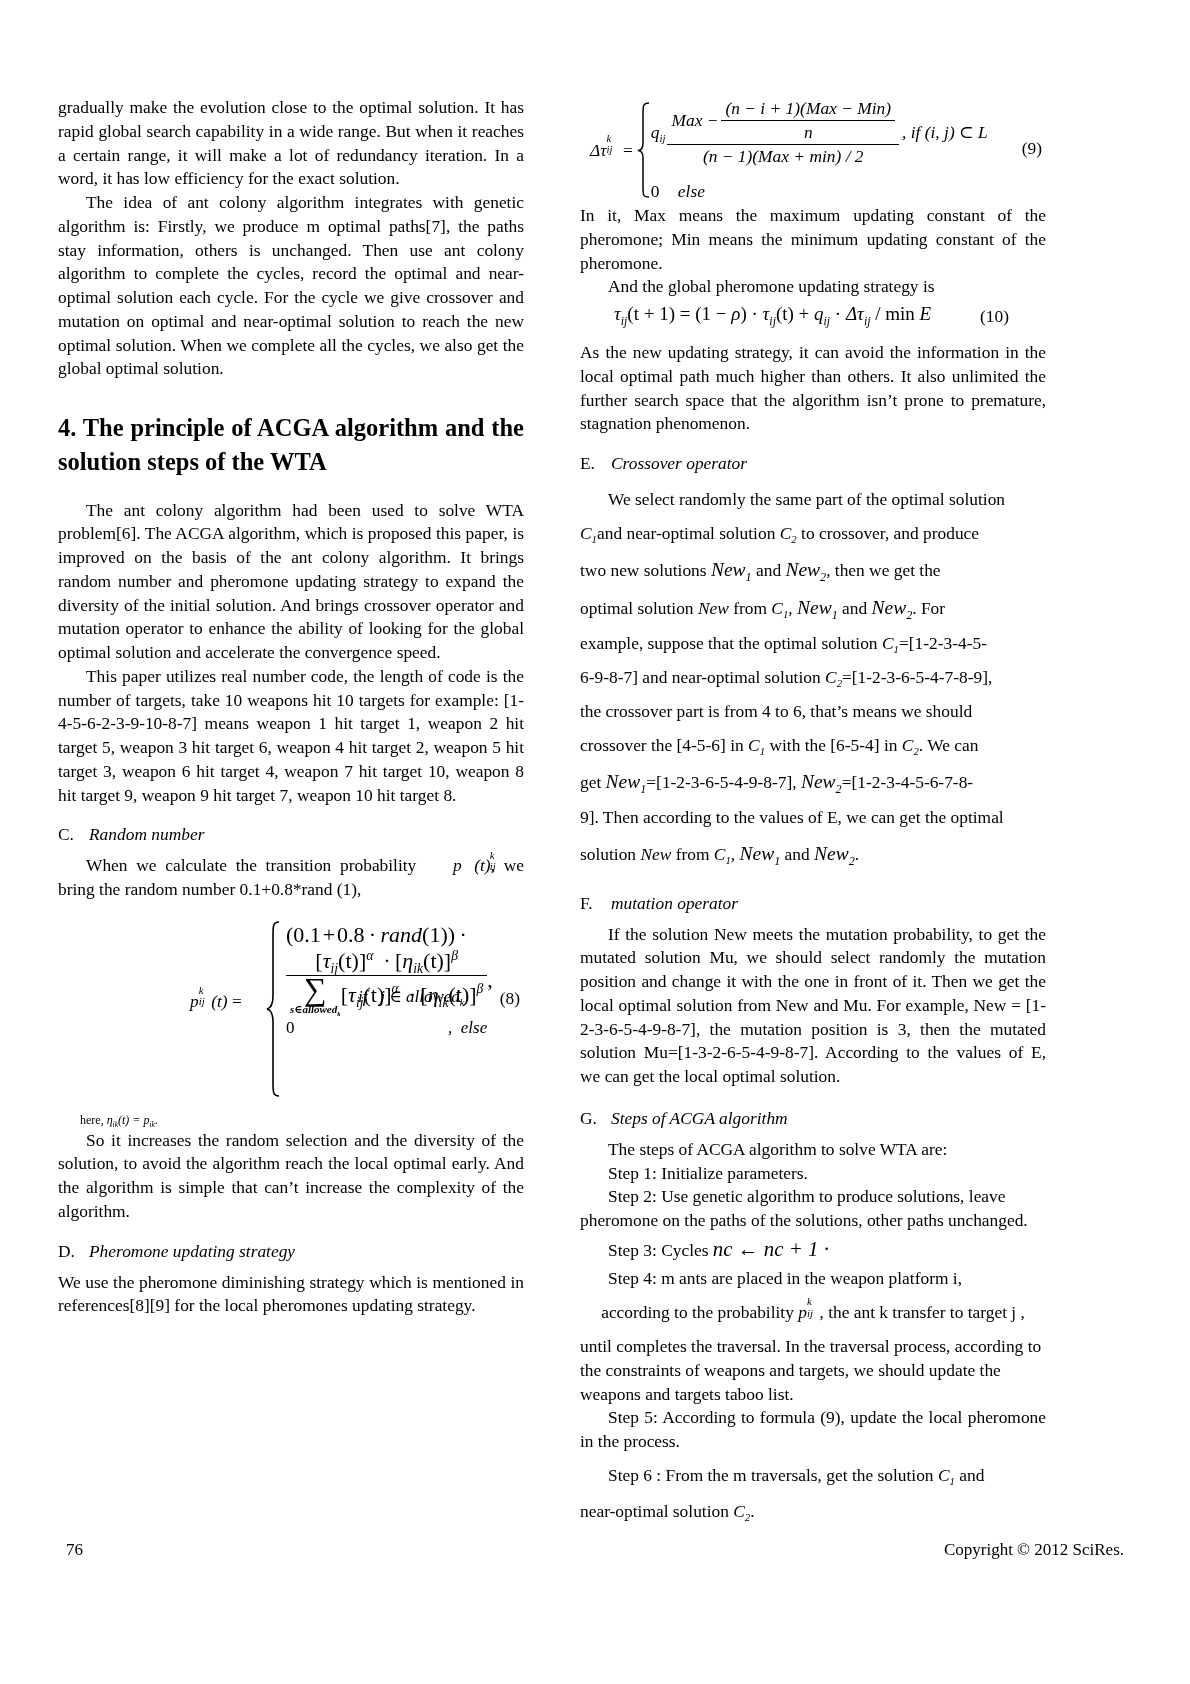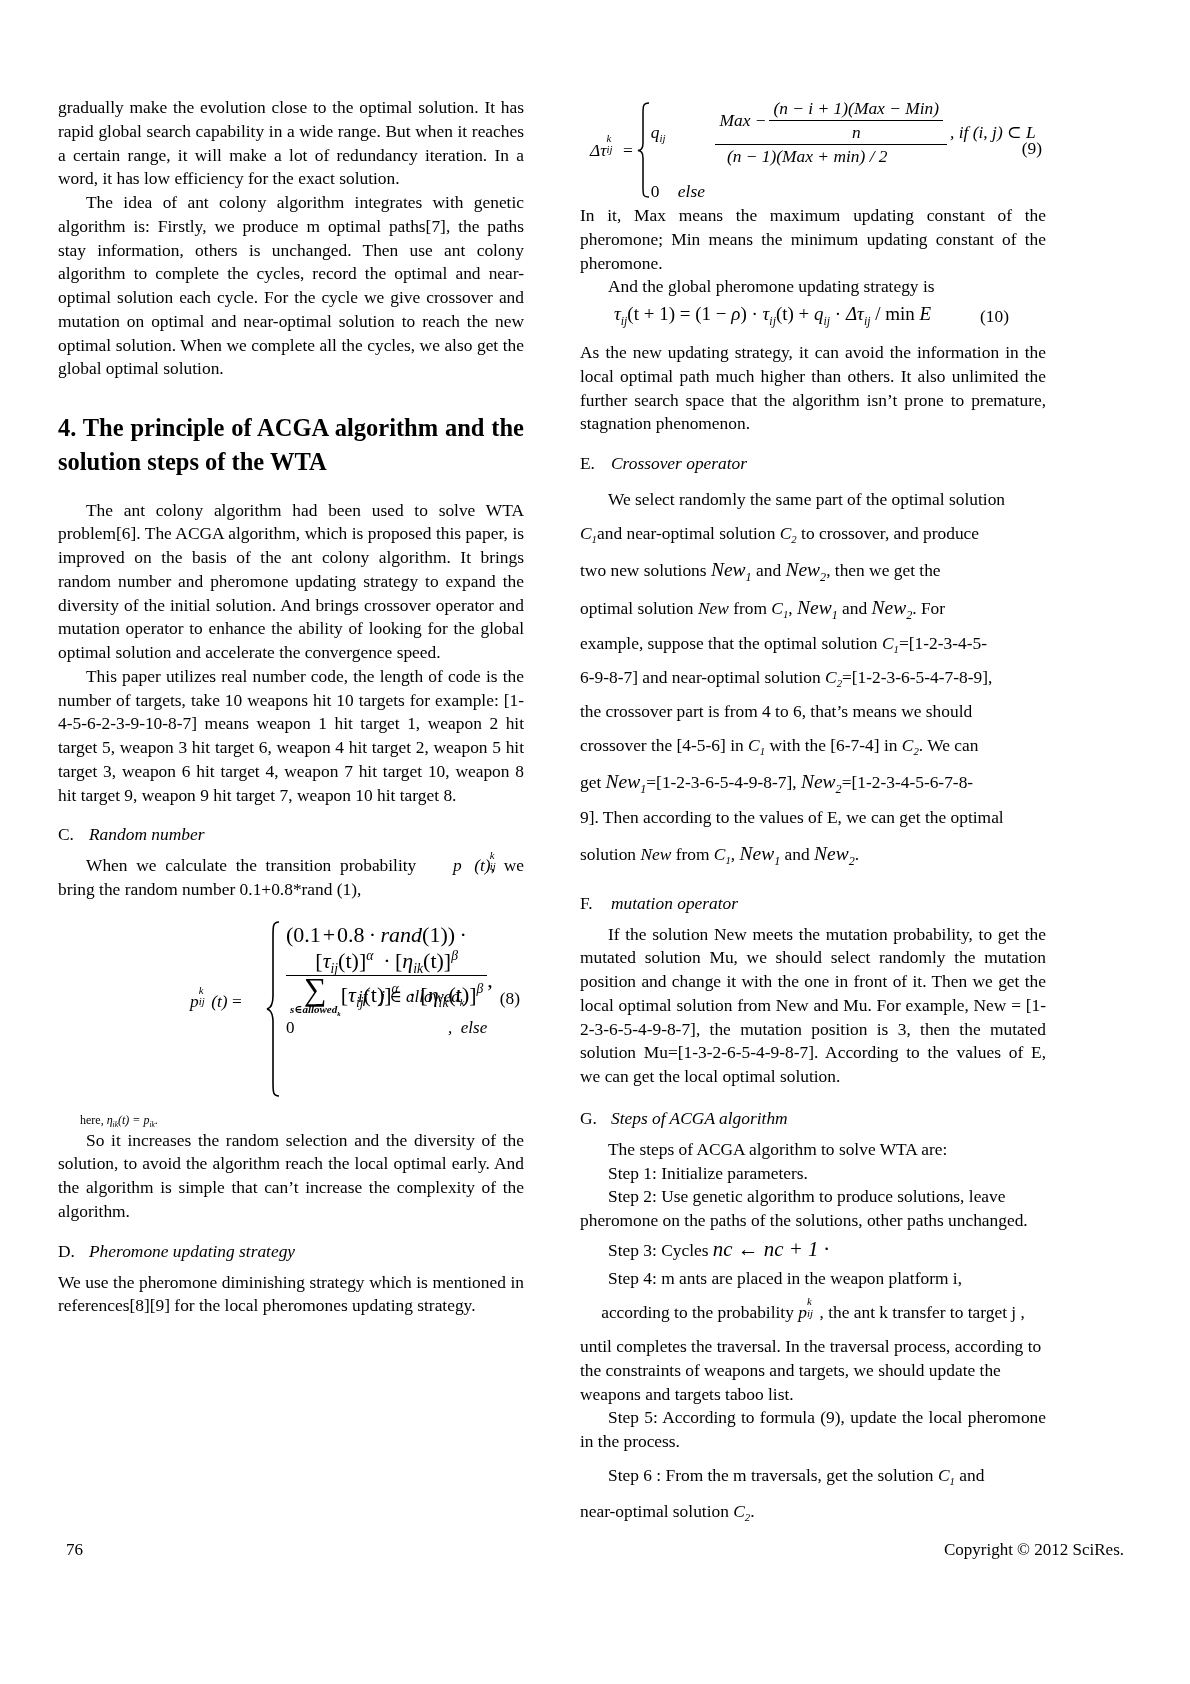--- a/index.html
+++ b/index.html
@@ -303,21 +303,21 @@
           <span class="up" style="margin:0 4px;">=</span>
           <span class="brace9">
             <svg width="14" height="98" viewBox="0 0 14 98">
               <path d="M12 2 C6 2 6 5 6 13 L6 42 C6 48 4 49 1 49.5 C4 50 6 51 6 57 L6 86 C6 94 6 96 12 96" fill="none" stroke="#000" stroke-width="1.5"></path>
             </svg>
           </span>
           <span style="display:inline-block;">
             <span style="display:flex;align-items:center;">
               <span class="math">q<sub>ij</sub></span>
               <span class="frac" style="margin-left:2px;">
-                <span class="num" style="display:flex;align-items:center;justify-content:center;margin-left:48px;">
+                <span class="num" style="display:flex;align-items:center;justify-content:center;">
                   <span class="math" style="margin-right:3px;">Max −</span>
                   <span class="frac">
                     <span class="num math">(n − i + 1)(Max − Min)</span>
                     <span class="den math">n</span>
                   </span>
                 </span>
                 <span class="den math">(n − 1)(Max + min) / 2</span>
               </span>
               <span class="math" style="margin-left:3px;">, if (i, j) ⊂ L</span>
             </span>
@@ -372,21 +372,21 @@
           <span class="math"><span>C</span><sub>1</sub></span><span>=[1-2-3-4-5-</span>
         </div>
         <div>
           <span>6-9-8-7] and near-optimal solution</span>
           <span class="math"><span>C</span><sub>2</sub></span><span>=[1-2-3-6-5-4-7-8-9],</span>
         </div>
         <div>the crossover part is from 4 to 6, that’s means we should</div>
         <div>
           <span>crossover the [4-5-6] in</span>
           <span class="math"><span>C</span><sub>1</sub></span>
-          <span>with the [6-7-4] in</span>
+          <span>with the [6-5-4] in</span>
           <span class="math"><span>C</span><sub>2</sub></span><span>. We can</span>
         </div>
         <div>
           <span>get</span>
           <span class="math" style="font-size:1.12em;"><span>New</span><sub>1</sub></span><span>=[1-2-3-6-5-4-9-8-7],</span>
           <span class="math" style="font-size:1.12em;"><span>New</span><sub>2</sub></span><span>=[1-2-3-4-5-6-7-8-</span>
         </div>
         <div>9]. Then according to the values of E, we can get the optimal</div>
         <div>
           <span>solution</span>

